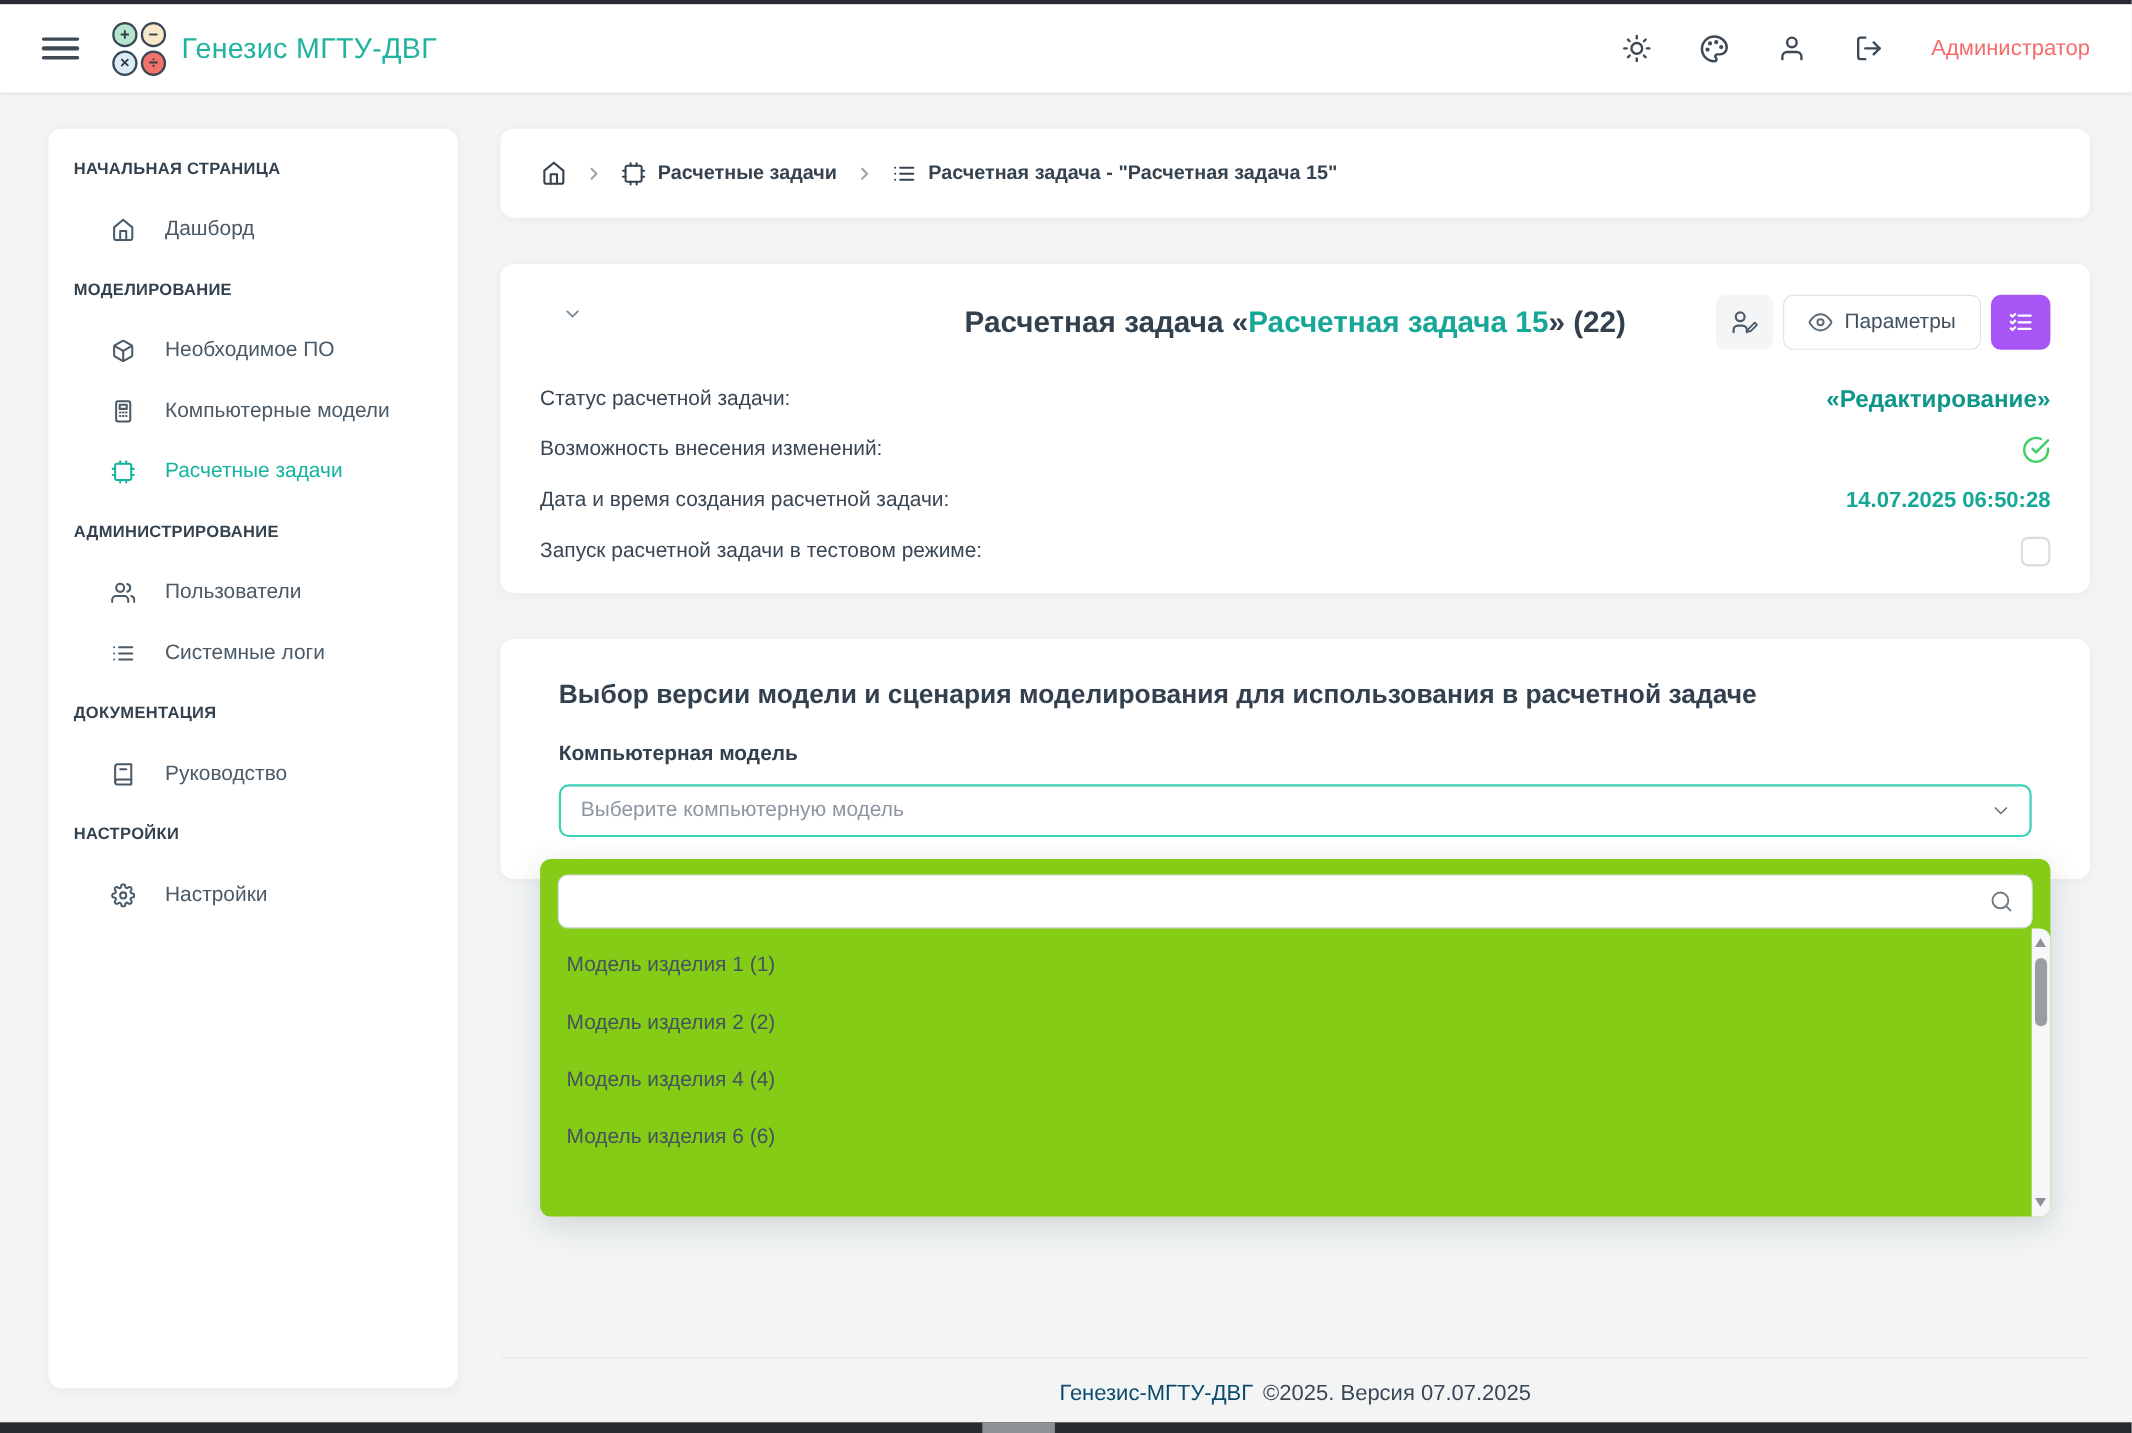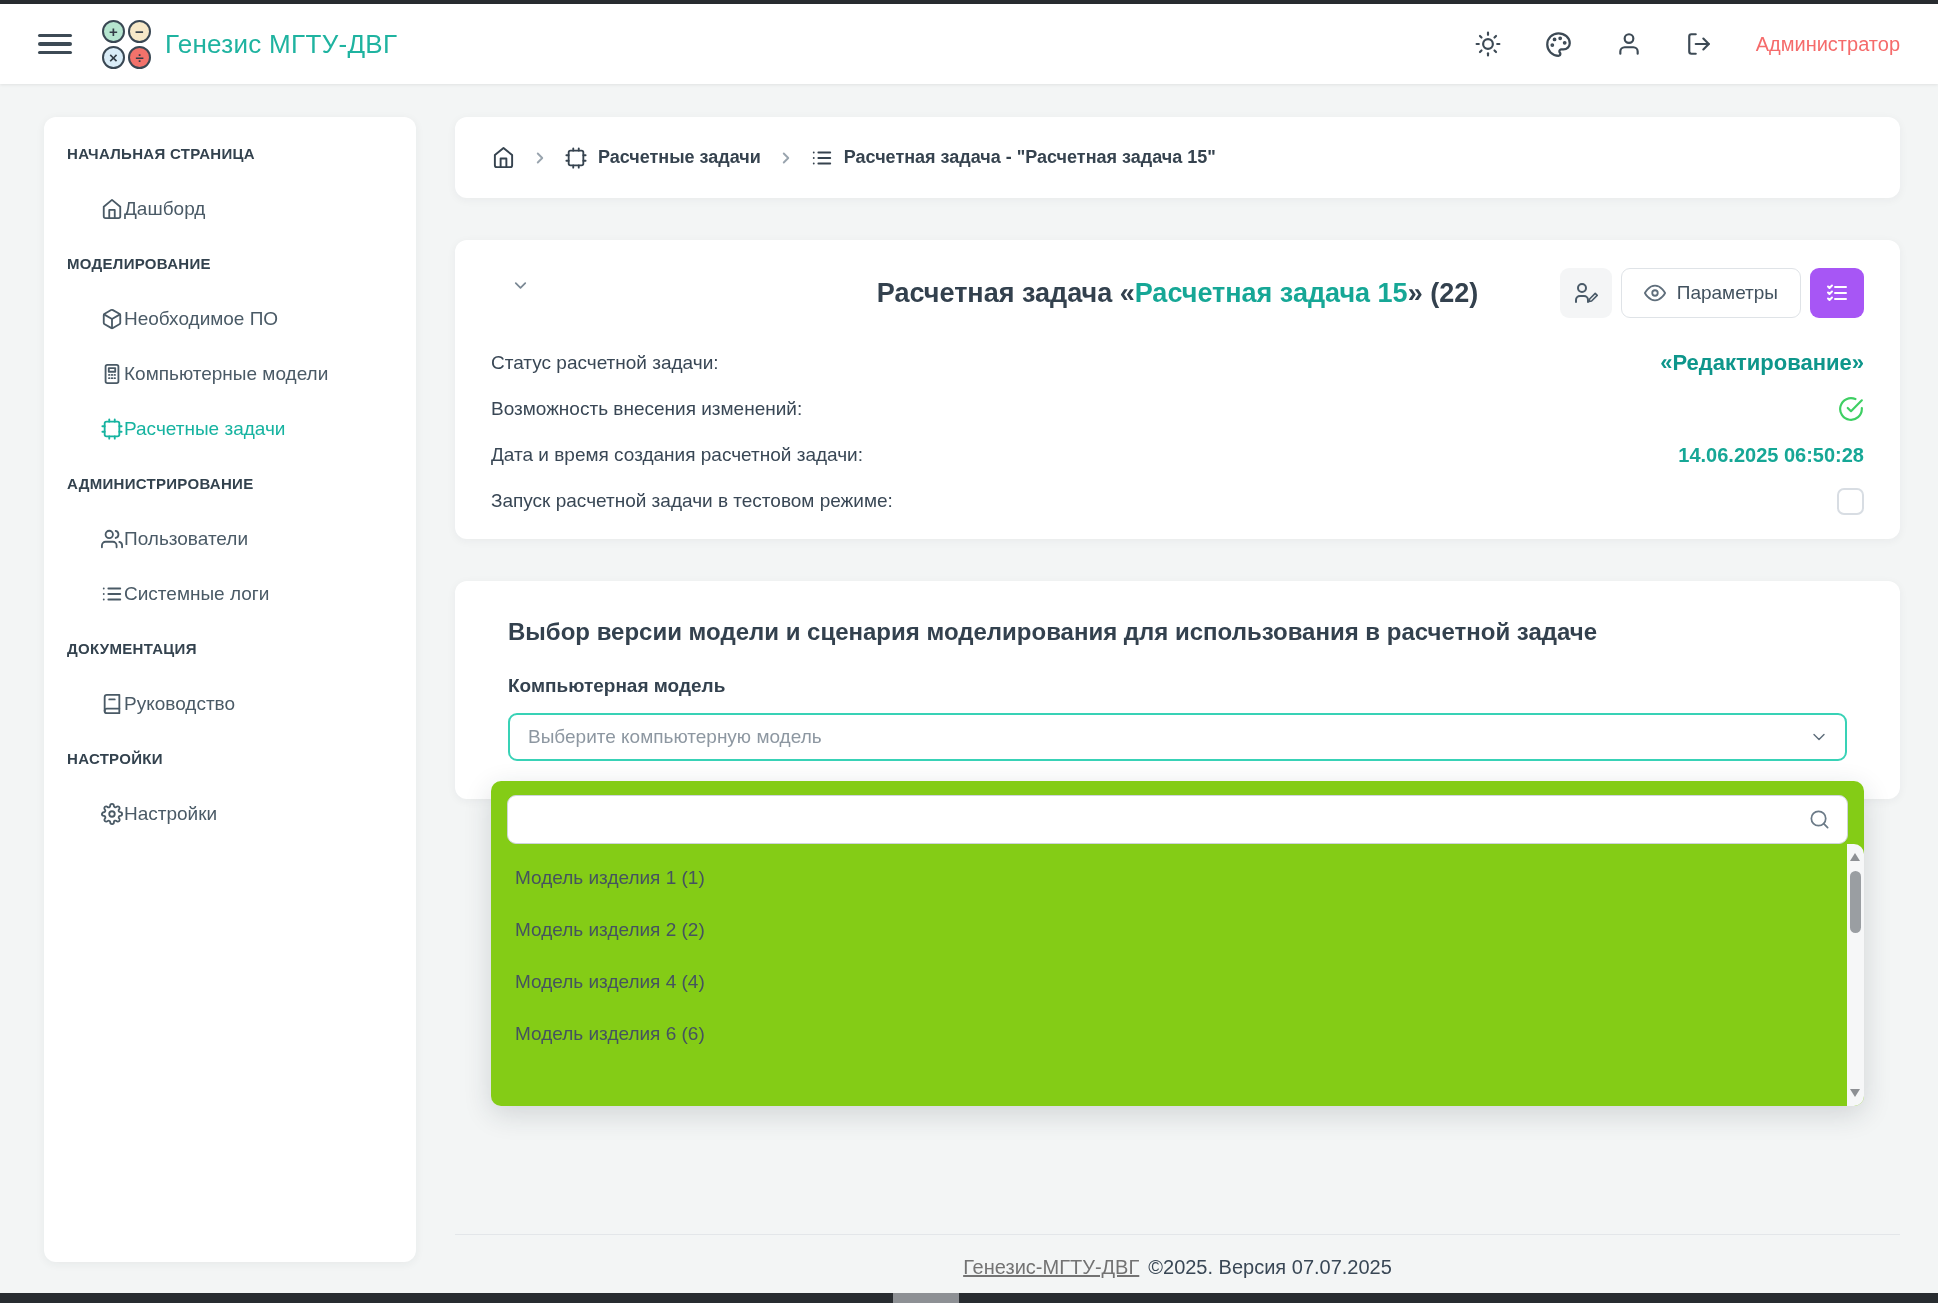--- a/index.html
+++ b/index.html
@@ -33,21 +33,21 @@
   .role { color:#f56b6b; font-size:20px; }
 
   
   .layout { display:flex; align-items:flex-start; margin-top:33px; }
 
   
   .sidebar { margin-left:44px; width:372px; height:1145px; background:#fff; border-radius:12px;
              box-shadow:0 2px 10px rgba(33,43,54,.06); padding-top:9px; }
   .sec-title { height:55px; display:flex; align-items:center; padding-left:23px;
                font-size:15px; font-weight:bold; color:#33424e; letter-spacing:.3px;text-align:right; }
-  .side-item { height:55px; display:flex; align-items:center; padding-left:57px; gap:1px;
+  .side-item { height:55px; display:flex; align-items:center; padding-left:57px; gap:27px;
                font-size:19px; color:#4a5a66; cursor:pointer; }
   .side-item.active { color:#16b3a0; }
 
   
   .main { margin-left:39px; width:1445px; position:relative; }
   .card { background:#fff; border-radius:12px; box-shadow:0 2px 10px rgba(33,43,54,.05); }
 
   .crumb-card { height:81px; display:flex; align-items:center; padding:0 37px; gap:16px;
                 font-size:18px; font-weight:bold; color:#36434f; }
   .crumb { display:flex; align-items:center; gap:11px; cursor:pointer; white-space:nowrap; }
@@ -104,21 +104,21 @@
                  border-bottom:8px solid #8d9094; cursor:pointer; }
   .dd-thumb { position:absolute; top:27px; left:3px; width:11px; height:62px;
               background:#9a9ea2; border-radius:6px; cursor:pointer; }
   .dd-arrow-down { position:absolute; bottom:9px; left:3px; width:0; height:0;
                    border-left:5.5px solid transparent; border-right:5.5px solid transparent;
                    border-top:8px solid #8d9094; cursor:pointer; }
 
   
   .footer { margin-top:435px; border-top:1px solid #e3e6e9; height:66px;
             display:flex; align-items:center; justify-content:center; gap:9px; font-size:20px; }
-  .footer .brand { color:#737373; cursor:pointer;text-decoration:underline; }
+  .footer .brand { color:#0c4a6e; cursor:pointer; }
   .footer .copy { color:#394755; }
 </style>
 </head>
 <body>
 
 <div class="top-strip"></div>
 
 <header class="header">
   <div class="burger">
     <span></span>
@@ -385,21 +385,21 @@
           <span>Возможность внесения изменений:</span>
           <span class="v-check">
             <svg width="26" height="26" viewBox="0 0 24 24" fill="none" stroke="currentColor" stroke-width="2" stroke-linecap="round" stroke-linejoin="round">
                 <path d="M22 11.08V12a10 10 0 1 1-5.93-9.14"></path>
                 <polyline points="22 4 12 14.01 9 11.01"></polyline>
               </svg>
           </span>
         </div>
         <div class="info-row">
           <span>Дата и время создания расчетной задачи:</span>
-          <span class="v-date">14.06.2025 06:50:28</span>
+          <span class="v-date">14.07.2025 06:50:28</span>
         </div>
         <div class="info-row">
           <span>Запуск расчетной задачи в тестовом режиме:</span>
           <span class="checkbox"></span>
         </div>
       </div>
     </section>
 
     <section class="card card2">
       <div class="sec-heading">Выбор версии модели и сценария моделирования для использования в расчетной задаче</div>

